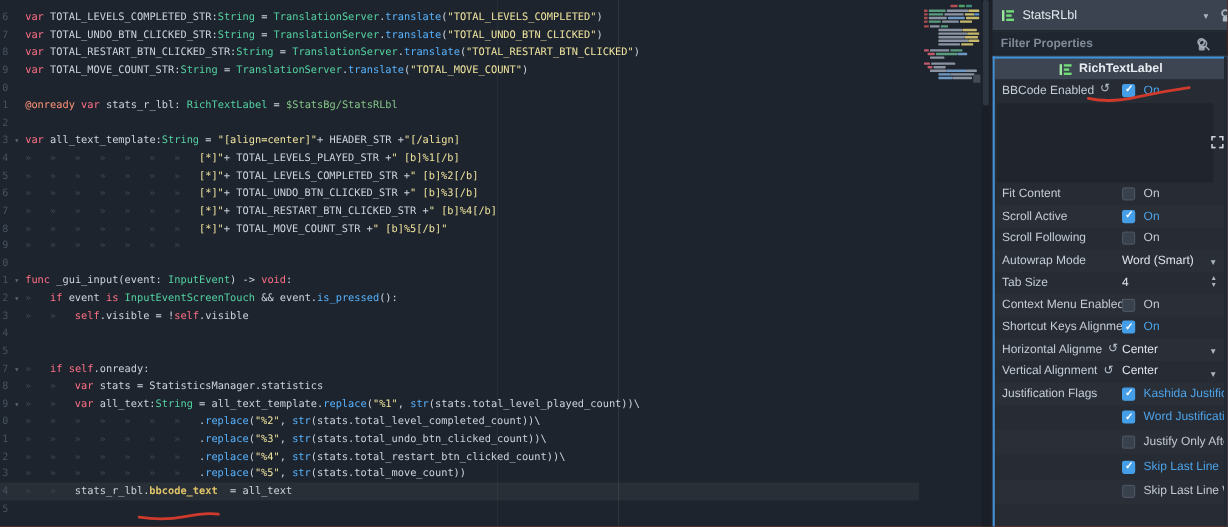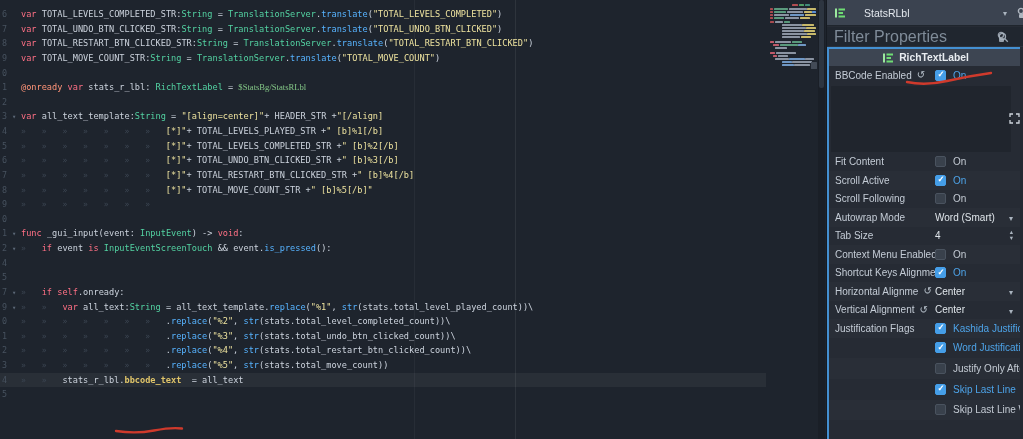--- a/index.html
+++ b/index.html
@@ -14,43 +14,43 @@
   .g2 { left:515px; background:rgba(255,255,255,0.075); }
   #code { position:absolute; left:0; top:7px; width:826px; }
   .cl { position:relative; height:14.63px; white-space:pre; font-family:"DejaVu Sans Mono", monospace;
         font-size:8.6px; line-height:14.63px; color:#ccd3dd; }
   .cl.caret { background:rgba(255,255,255,0.05); width:766px; }
   .num { display:inline-block; width:7px; text-align:right; color:#47525f; font-size:8.4px; }
   .fold { display:inline-block; width:14px; text-align:center; color:#5c6877; font-size:7px; }
   .tab { display:inline-block; width:20.7px; color:#3d4754; font-size:8px; }
   .tk-kw { color:#ff7085; } .tk-typ { color:#53d2a2; } .tk-fn { color:#57b3ff; }
   .tk-str { color:#eee39f; } .tk-pln { color:#ccd3dd; } .tk-ann { color:#ff9478; }
-  .tk-path { color:#83c586;font-family:Liberation Serif, serif; } .tk-gold { color:#dfc469;font-weight:bold; }
+  .tk-path { color:#83c586; } .tk-gold { color:#dfc469;font-weight:bold; }
 
   
   .minimap { position:absolute; left:768px; top:4px; width:50px; height:68px; }
   .minimap div { position:absolute; border-radius:0.5px; }
   .vscroll { position:absolute; left:818px; top:0; width:7px; height:439px; background:#1a1f27; }
   .vscroll .grab { position:absolute; left:1px; top:0; width:5px; height:88px; background:#2d3540; border-radius:2px; }
 
   
   .scribble { position:absolute; pointer-events:none; }
 
   
   .inspector { position:absolute; left:826px; top:0; width:197px; height:439px; background:#262b34;
                color:#c4ccd6; font-size:10px; overflow:hidden; border-left:1px solid #161b22; }
   .nodebar { position:absolute; left:0; top:0; width:197px; height:26px; background:#3b4350;
              border-bottom:1px solid #1f252d; display:flex; align-items:center; padding-left:7px; }
-  .nodebar .nname { color:#e3e8ee; font-size:10.5px; margin-left:18px; flex:0 0 auto; }
+  .nodebar .nname { color:#e3e8ee; font-size:10.5px; margin-left:6px; flex:0 0 auto; }
   .chev { color:#aab4bf; font-size:8px; }
   .nodebar .chev { position:absolute; right:17px; top:9px; }
   .edge-ico { position:absolute; right:-5px; width:12px; height:12px; opacity:0.85; }
   .filterbar { position:absolute; left:0; top:27px; width:197px; height:20px; background:#20262f;
                border-bottom:1px solid #2c333d; display:flex; align-items:center; padding-left:7px; }
-  .filterbar .ph { color:#7f8b98; font-size:16px; }
+  .filterbar .ph { color:#7f8b98; font-size:10px;font-weight:bold; }
   .filterbar svg { position:absolute; right:15px; top:5px; }
 
   .bluebox { position:absolute; left:0; top:47px; width:197px; height:394px;
              border:2px solid #4490d2; border-bottom:none; }
   .category { height:17px; background:#3d4552; display:flex; align-items:center; justify-content:center; gap:5px; }
   .category span { color:#e8ecf0; font-weight:bold; font-size:10.3px; }
 
   .prow { position:relative; height:18.5px; display:flex; align-items:center; overflow:hidden; }
   .prow:nth-child(odd) { background:rgba(255,255,255,0.015); }
   .plabel { padding-left:6px; color:#c4ccd6; white-space:nowrap; }
@@ -93,23 +93,25 @@
         <div class="cl"><span class="num">3</span><span class="fold">▾</span><span class="tk-kw">var</span><span class="tk-pln"> all_text_template:</span><span class="tk-typ">String</span><span class="tk-pln"> = </span><span class="tk-str">"[align=center]"</span><span class="tk-pln">+ HEADER_STR +</span><span class="tk-str">"[/align]</span></div>
         <div class="cl"><span class="num">4</span><span class="fold"></span><span class="tab">»</span><span class="tab">»</span><span class="tab">»</span><span class="tab">»</span><span class="tab">»</span><span class="tab">»</span><span class="tab">»</span><span class="tk-str">[*]"</span><span class="tk-pln">+ TOTAL_LEVELS_PLAYED_STR +</span><span class="tk-str">" [b]%1[/b]</span></div>
         <div class="cl"><span class="num">5</span><span class="fold"></span><span class="tab">»</span><span class="tab">»</span><span class="tab">»</span><span class="tab">»</span><span class="tab">»</span><span class="tab">»</span><span class="tab">»</span><span class="tk-str">[*]"</span><span class="tk-pln">+ TOTAL_LEVELS_COMPLETED_STR +</span><span class="tk-str">" [b]%2[/b]</span></div>
         <div class="cl"><span class="num">6</span><span class="fold"></span><span class="tab">»</span><span class="tab">»</span><span class="tab">»</span><span class="tab">»</span><span class="tab">»</span><span class="tab">»</span><span class="tab">»</span><span class="tk-str">[*]"</span><span class="tk-pln">+ TOTAL_UNDO_BTN_CLICKED_STR +</span><span class="tk-str">" [b]%3[/b]</span></div>
         <div class="cl"><span class="num">7</span><span class="fold"></span><span class="tab">»</span><span class="tab">»</span><span class="tab">»</span><span class="tab">»</span><span class="tab">»</span><span class="tab">»</span><span class="tab">»</span><span class="tk-str">[*]"</span><span class="tk-pln">+ TOTAL_RESTART_BTN_CLICKED_STR +</span><span class="tk-str">" [b]%4[/b]</span></div>
         <div class="cl"><span class="num">8</span><span class="fold"></span><span class="tab">»</span><span class="tab">»</span><span class="tab">»</span><span class="tab">»</span><span class="tab">»</span><span class="tab">»</span><span class="tab">»</span><span class="tk-str">[*]"</span><span class="tk-pln">+ TOTAL_MOVE_COUNT_STR +</span><span class="tk-str">" [b]%5[/b]"</span></div>
         <div class="cl"><span class="num">9</span><span class="fold"></span><span class="tab">»</span><span class="tab">»</span><span class="tab">»</span><span class="tab">»</span><span class="tab">»</span><span class="tab">»</span><span class="tab">»</span></div>
         <div class="cl"><span class="num">0</span><span class="fold"></span></div>
         <div class="cl"><span class="num">1</span><span class="fold">▾</span><span class="tk-kw">func</span><span class="tk-pln"> _gui_input(event: </span><span class="tk-typ">InputEvent</span><span class="tk-pln">) -&gt; </span><span class="tk-kw">void</span><span class="tk-pln">:</span></div>
         <div class="cl"><span class="num">2</span><span class="fold">▾</span><span class="tab">»</span><span class="tk-kw">if</span><span class="tk-pln"> event </span><span class="tk-kw">is</span><span class="tk-pln"> </span><span class="tk-typ">InputEventScreenTouch</span><span class="tk-pln"> &amp;&amp; event.</span><span class="tk-fn">is_pressed</span><span class="tk-pln">():</span></div>
+        <div class="cl"><span class="num">3</span><span class="fold"></span><span class="tab">»</span><span class="tab">»</span><span class="tk-kw">self</span><span class="tk-pln">.visible = !</span><span class="tk-kw">self</span><span class="tk-pln">.visible</span></div>
         <div class="cl"><span class="num">4</span><span class="fold"></span></div>
         <div class="cl"><span class="num">5</span><span class="fold"></span></div>
         <div class="cl"><span class="num">7</span><span class="fold">▾</span><span class="tab">»</span><span class="tk-kw">if</span><span class="tk-pln"> </span><span class="tk-kw">self</span><span class="tk-pln">.onready:</span></div>
+        <div class="cl"><span class="num">8</span><span class="fold"></span><span class="tab">»</span><span class="tab">»</span><span class="tk-kw">var</span><span class="tk-pln"> stats = StatisticsManager.statistics</span></div>
         <div class="cl"><span class="num">9</span><span class="fold">▾</span><span class="tab">»</span><span class="tab">»</span><span class="tk-kw">var</span><span class="tk-pln"> all_text:</span><span class="tk-typ">String</span><span class="tk-pln"> = all_text_template.</span><span class="tk-fn">replace</span><span class="tk-pln">(</span><span class="tk-str">"%1"</span><span class="tk-pln">, </span><span class="tk-fn">str</span><span class="tk-pln">(stats.total_level_played_count))\</span></div>
         <div class="cl"><span class="num">0</span><span class="fold"></span><span class="tab">»</span><span class="tab">»</span><span class="tab">»</span><span class="tab">»</span><span class="tab">»</span><span class="tab">»</span><span class="tab">»</span><span class="tk-pln">.</span><span class="tk-fn">replace</span><span class="tk-pln">(</span><span class="tk-str">"%2"</span><span class="tk-pln">, </span><span class="tk-fn">str</span><span class="tk-pln">(stats.total_level_completed_count))\</span></div>
         <div class="cl"><span class="num">1</span><span class="fold"></span><span class="tab">»</span><span class="tab">»</span><span class="tab">»</span><span class="tab">»</span><span class="tab">»</span><span class="tab">»</span><span class="tab">»</span><span class="tk-pln">.</span><span class="tk-fn">replace</span><span class="tk-pln">(</span><span class="tk-str">"%3"</span><span class="tk-pln">, </span><span class="tk-fn">str</span><span class="tk-pln">(stats.total_undo_btn_clicked_count))\</span></div>
         <div class="cl"><span class="num">2</span><span class="fold"></span><span class="tab">»</span><span class="tab">»</span><span class="tab">»</span><span class="tab">»</span><span class="tab">»</span><span class="tab">»</span><span class="tab">»</span><span class="tk-pln">.</span><span class="tk-fn">replace</span><span class="tk-pln">(</span><span class="tk-str">"%4"</span><span class="tk-pln">, </span><span class="tk-fn">str</span><span class="tk-pln">(stats.total_restart_btn_clicked_count))\</span></div>
         <div class="cl"><span class="num">3</span><span class="fold"></span><span class="tab">»</span><span class="tab">»</span><span class="tab">»</span><span class="tab">»</span><span class="tab">»</span><span class="tab">»</span><span class="tab">»</span><span class="tk-pln">.</span><span class="tk-fn">replace</span><span class="tk-pln">(</span><span class="tk-str">"%5"</span><span class="tk-pln">, </span><span class="tk-fn">str</span><span class="tk-pln">(stats.total_move_count))</span></div>
         <div class="cl caret"><span class="num">4</span><span class="fold"></span><span class="tab">»</span><span class="tab">»</span><span class="tk-pln">stats_r_lbl.</span><span class="tk-gold">bbcode_text</span><span class="tk-pln">  = all_text</span></div>
         <div class="cl"><span class="num">5</span><span class="fold"></span></div>
       </div>
     <div class="minimap" id="minimap">
         <div style="left: 24px; top: 0px; width: 6px; height: 2px; background: rgb(177, 77, 82);"></div>

